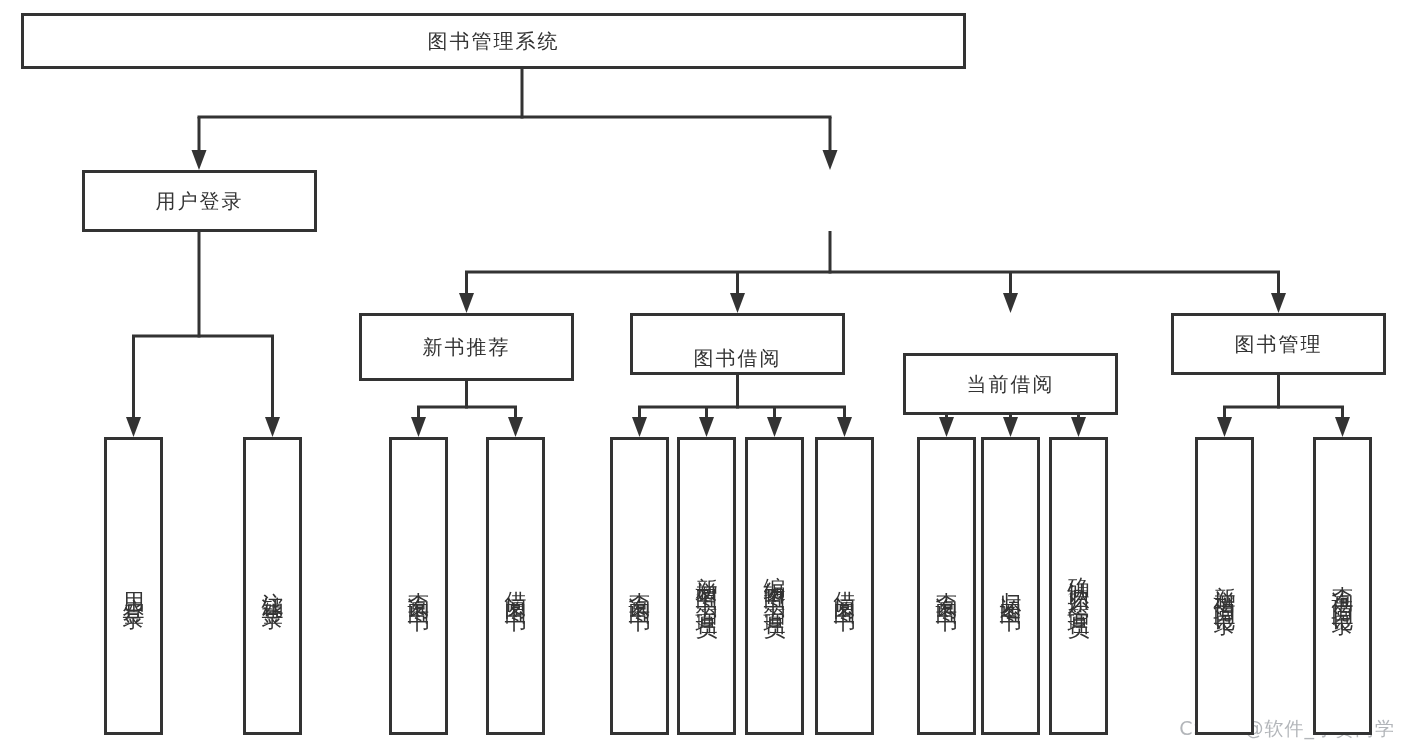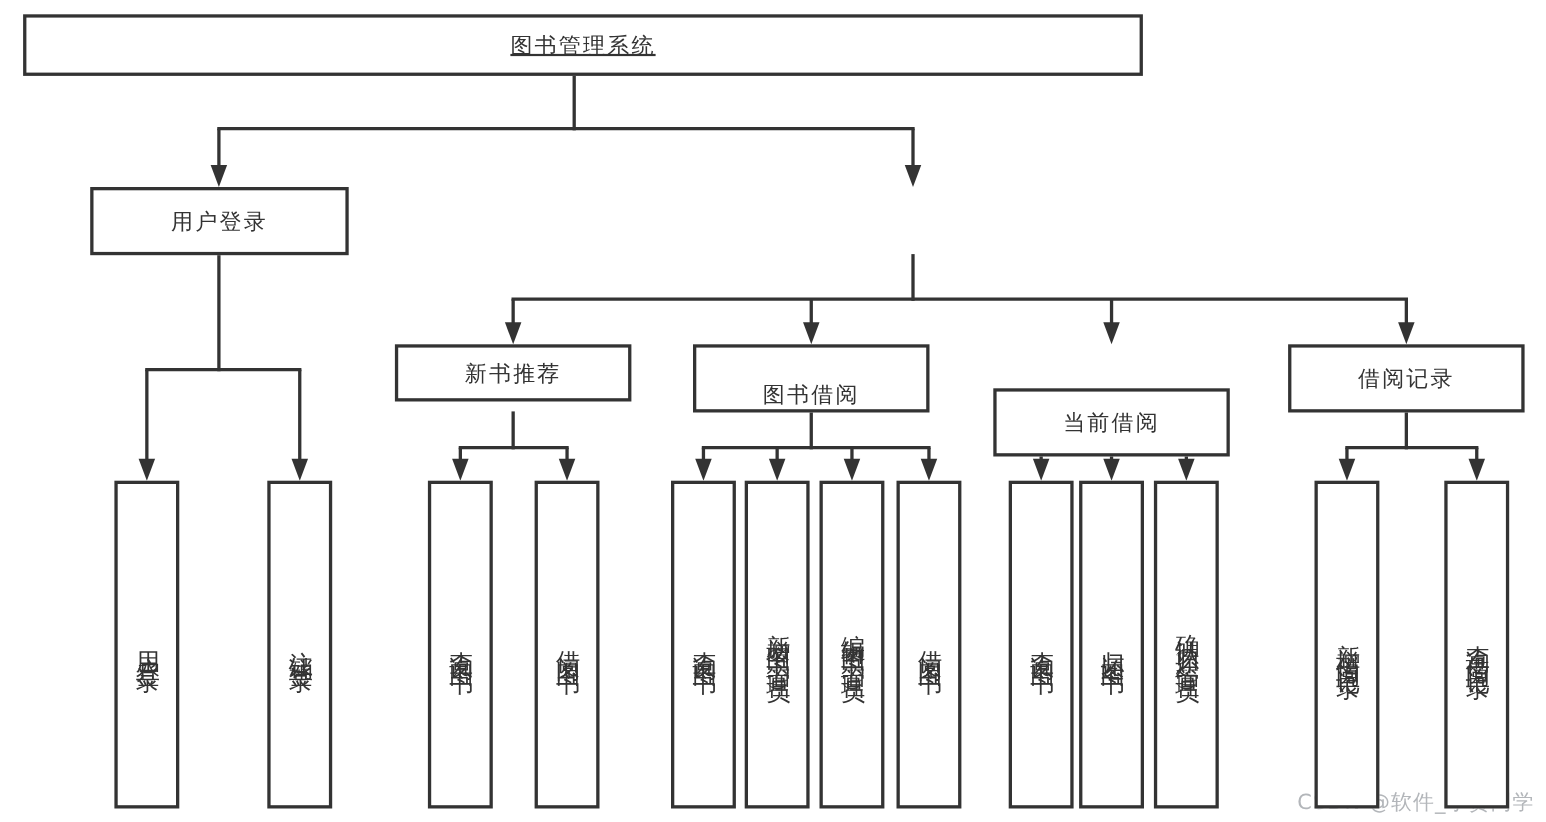--- a/index.html
+++ b/index.html
@@ -100,39 +100,39 @@
     <g>
       <line x1="1278.5" y1="374" x2="1278.5" y2="408.5"></line>
       <line x1="1223" y1="407" x2="1344" y2="407"></line>
       <line x1="1224.5" y1="407" x2="1224.5" y2="422"></line>
       <polygon points="1217,417 1232,417 1224.5,437"></polygon>
       <line x1="1342.5" y1="407" x2="1342.5" y2="422"></line>
       <polygon points="1335,417 1350,417 1342.5,437"></polygon>
     </g>
   </svg>
 
-  <div class="box hbox" style="left:21px;top:13px;width:1018px;height:56px;text-decoration:underline;">
+  <div class="box hbox" style="left:21px;top:13px;width:945px;height:56px;">
     <span>图书管理系统</span>
   </div>
 
   <div class="box hbox" style="left:82px;top:170px;width:235px;height:62px;">
     <span>用户登录</span>
   </div>
 
-  <div class="box hbox" style="left:359px;top:313px;width:215px;height:52px;">
+  <div class="box hbox" style="left:359px;top:313px;width:215px;height:68px;">
     <span>新书推荐</span>
   </div>
   <div class="box hbox" style="left:630px;top:313px;width:215px;height:62px;align-items:flex-end;">
     <span>图书借阅</span>
   </div>
   <div class="box hbox" style="left:903px;top:313px;width:215px;height:62px;margin-top:40px;">
     <span>当前借阅</span>
   </div>
   <div class="box hbox" style="left:1171px;top:313px;width:215px;height:62px;">
-    <span>借阅记录</span>
+    <span>图书管理</span>
   </div>
 
   <div class="box vbox" style="left:104px;top:437px;width:59px;height:298px;">
     <span>用户登录</span>
   </div>
   <div class="box vbox" style="left:243px;top:437px;width:59px;height:298px;">
     <span>注销登录</span>
   </div>
 
   <div class="box vbox" style="left:389px;top:437px;width:59px;height:298px;">

